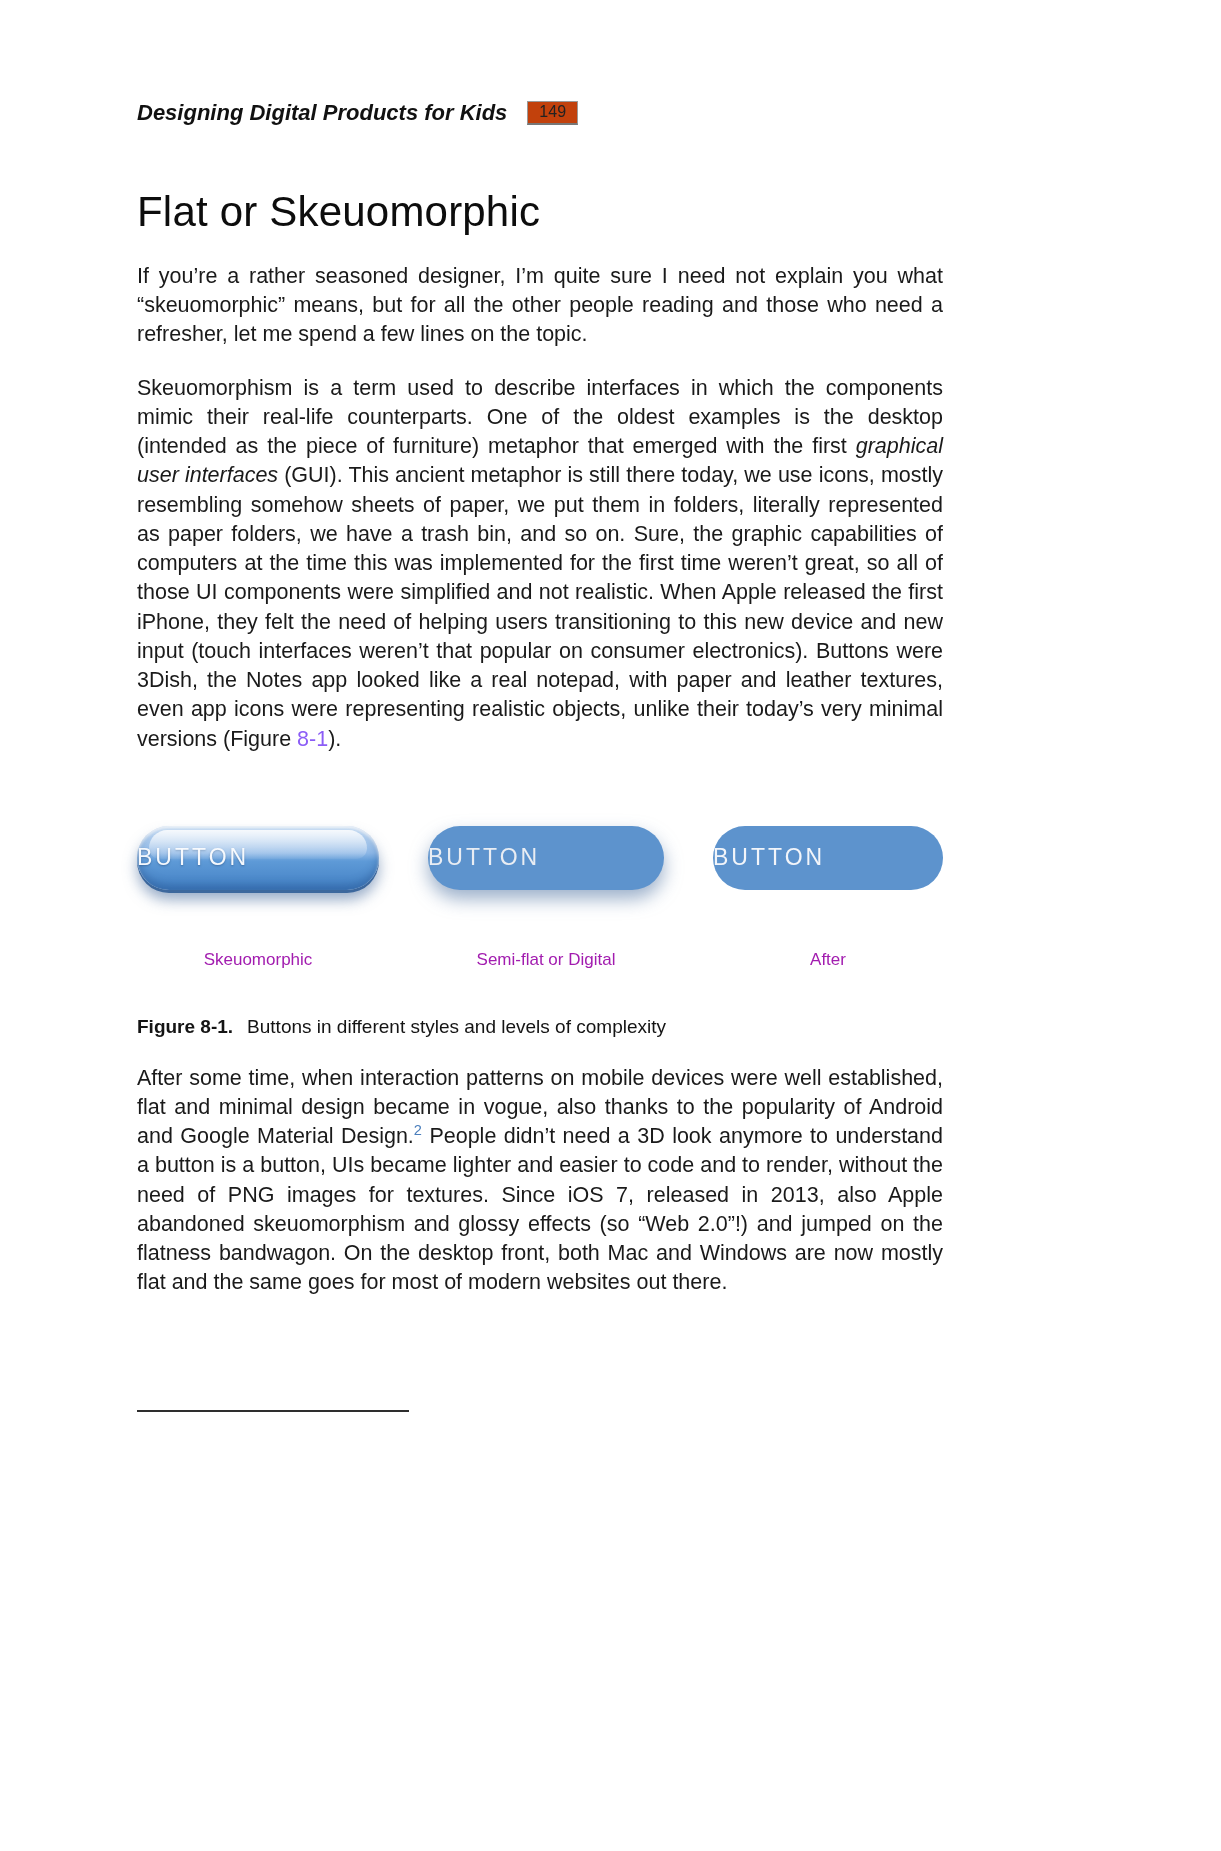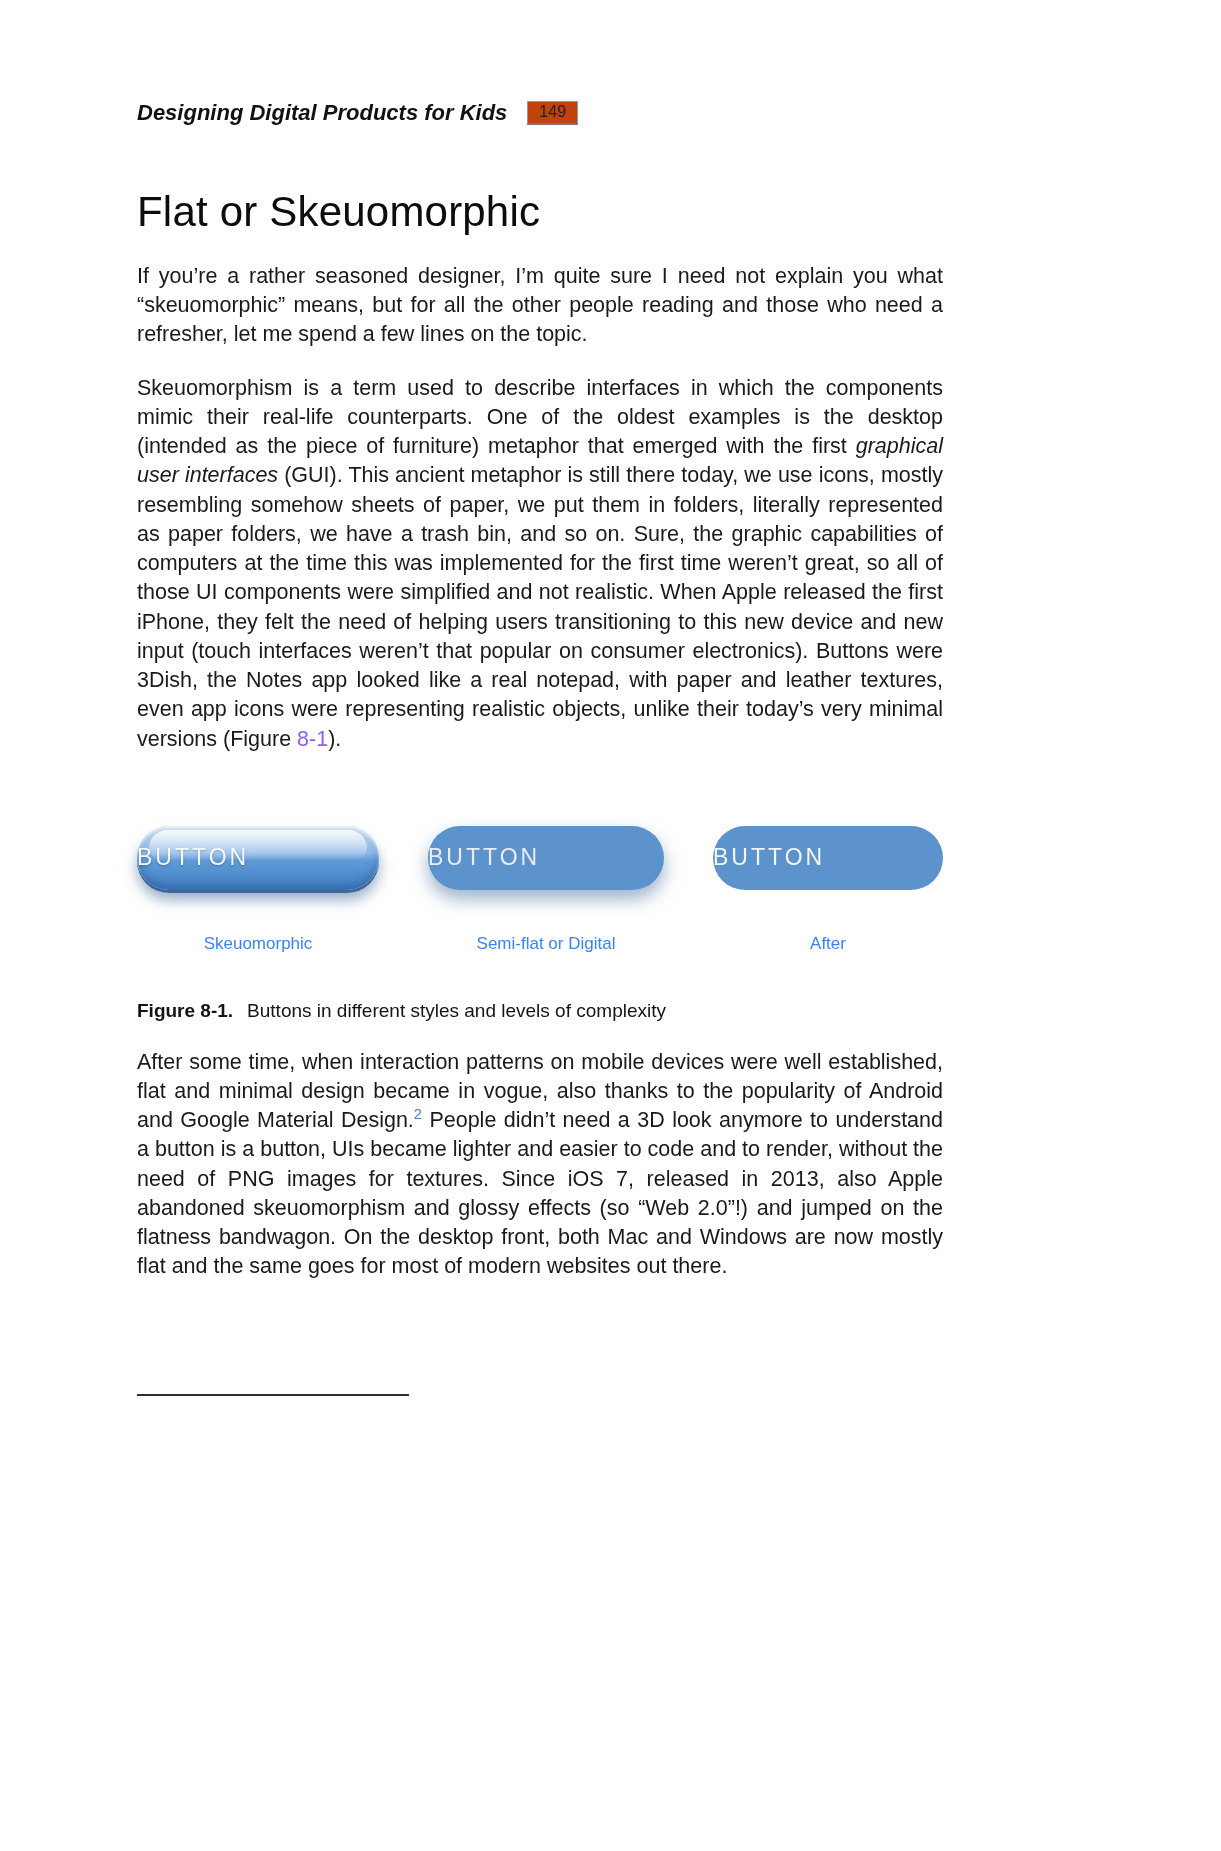--- a/index.html
+++ b/index.html
@@ -115,23 +115,23 @@
     background: #5d93cd;
     box-shadow: 0 9px 18px rgba(105, 135, 175, 0.65);
     color: #e9edf3;
   }
   .btn-flat {
     width: 230px;
     background: #5d93cd;
     color: #f2f5fa;
   }
   .btn-style-label {
-    margin-top: 44px;
+    margin-top: 60px;
     font-size: 17px;
-    color: #3b82f6;
+    color: #a21caf;
   }
 
   .figure-caption {
     margin-top: 46px;
     font-size: 19px;
     color: #141414;
   }
   .figure-caption .cap-label { font-weight: bold; margin-right: 14px; }
 
   .after-figure { margin-top: 62px; }

